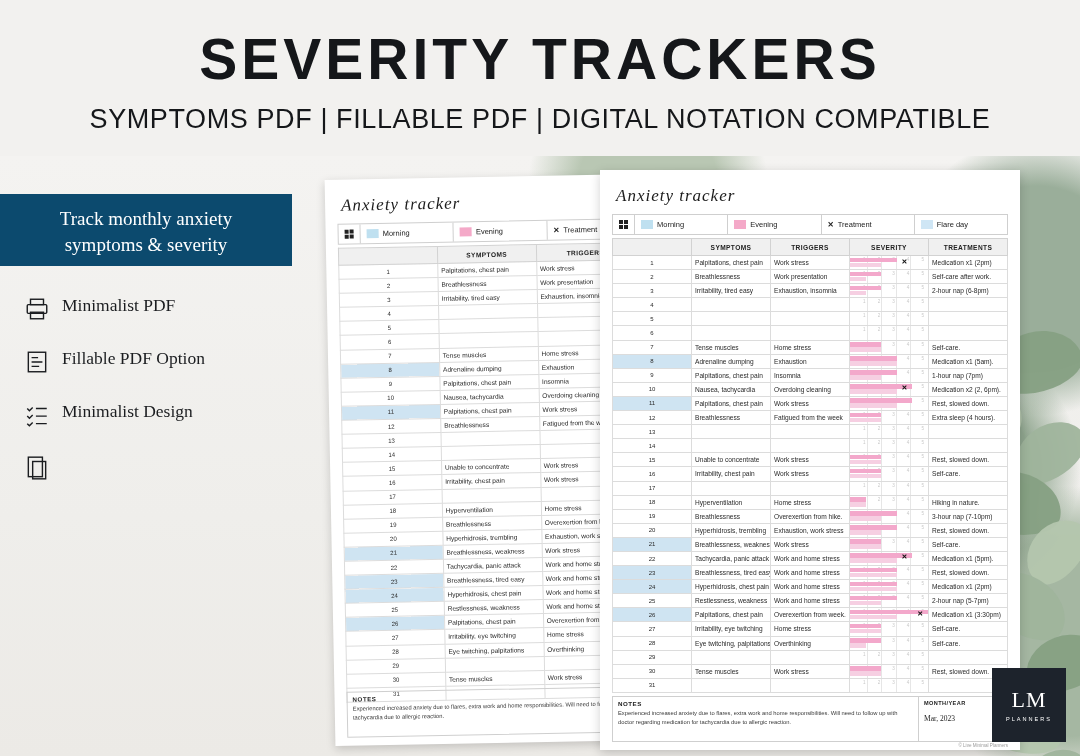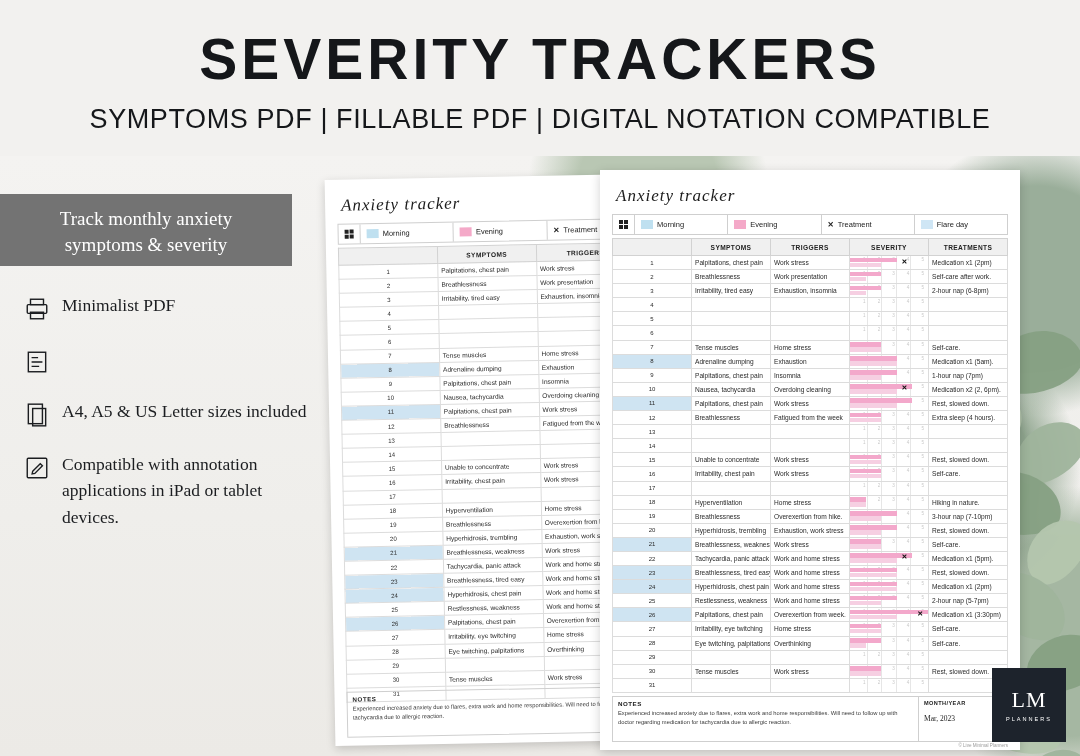--- a/index.html
+++ b/index.html
@@ -18,21 +18,21 @@
   #bg-leaves .leaf{position:absolute;border-radius:50% 50% 50% 50%/60% 60% 40% 40%;background:#9fb49c;opacity:.95;}
   #bg-leaves .leaf.dark{background:#86a083;}
   #bg-leaves .leaf.light{background:#b4c6ae;}
 
   
   #header{position:absolute;left:0;top:0;width:1080px;height:156px;background:#f2f1ef;}
   #title{position:absolute;width:1080px;top:26px;text-align:center;font-size:57px;letter-spacing:4px;font-weight:bold;color:#15171a;}
   #subtitle{position:absolute;width:1080px;top:104px;text-align:center;font-size:27px;letter-spacing:.6px;color:#15171a;}
 
   
-  #promo-box{position:absolute;left:0;top:194px;width:292px;height:72px;background:#737373;}
+  #promo-box{position:absolute;left:0;top:194px;width:292px;height:72px;background:#0c4a6e;}
   #promo-box .line{color:#fff;font-size:19px;text-align:center;line-height:1.35;padding-top:12px;font-family:"Liberation Serif",serif;}
   #features{position:absolute;left:18px;top:292px;width:300px;}
   .feature{display:flex;align-items:flex-start;margin-bottom:19px;}
   .feature .ficon{width:38px;height:34px;flex:0 0 38px;display:flex;align-items:center;justify-content:center;}
   .feature .flabel{font-size:17.5px;color:#1b1d20;line-height:1.5;font-family:"Liberation Serif",serif;padding-left:6px;}
   .feature.tall .flabel{width:246px;}
 
   
   .sheet{position:absolute;background:#fff;box-shadow:0 3px 10px rgba(0,0,0,.18);}
   #sheet-back{left:330px;top:176px;width:420px;height:566px;transform:rotate(-1.1deg);}
@@ -127,42 +127,44 @@
     <span class="flabel">Minimalist PDF</span>
   </div>
 
   <div class="feature">
     <span class="ficon">
       <svg width="26" height="26" viewBox="0 0 24 24" fill="none" stroke="#1b1d20" stroke-width="1.3">
         <rect x="4" y="3" width="16" height="18"></rect>
           <path d="M7 8h6M7 12h10M7 16h7"></path>
       </svg>
     </span>
+    <span class="flabel">Fillable PDF Option</span>
   </div>
 
+  <div class="feature">
+    <span class="ficon">
+      <svg width="26" height="26" viewBox="0 0 24 24" fill="none" stroke="#1b1d20" stroke-width="1.3">
+        <path d="M3 6l2 2 3-3"></path>
+          <path d="M3 13l2 2 3-3"></path>
+          <path d="M3 20l2 2 3-3"></path>
+          <path d="M11 6h10M11 13h10M11 20h10"></path>
+      </svg>
+    </span>
+    <span class="flabel">Minimalist Design</span>
+  </div>
 
   <div class="feature tall">
     <span class="ficon">
       <svg width="26" height="26" viewBox="0 0 24 24" fill="none" stroke="#1b1d20" stroke-width="1.3">
         <rect x="4" y="2" width="13" height="18"></rect>
           <rect x="8" y="6" width="12" height="16"></rect>
       </svg>
     </span>
-    <span class="flabel">A4, A5 &amp; US Letter sizes included</span>
   </div>
 
-  <div class="feature tall">
-    <span class="ficon">
-      <svg width="26" height="26" viewBox="0 0 24 24" fill="none" stroke="#1b1d20" stroke-width="1.3">
-        <rect x="3" y="3" width="18" height="18" rx="1"></rect>
-          <path d="M8 15l7-7 2 2-7 7-2.5.5z"></path>
-      </svg>
-    </span>
-    <span class="flabel">Compatible with annotation applications in iPad or tablet devices.</span>
-  </div>
 
 </div>
 
 <div class="sheet" id="sheet-back">
   <div class="sheet-inner">
     <div class="sheet-title">Anxiety tracker</div>
     <div class="legend">
       <div class="cell">
         <span class="grid-icon">
             <i></i>

